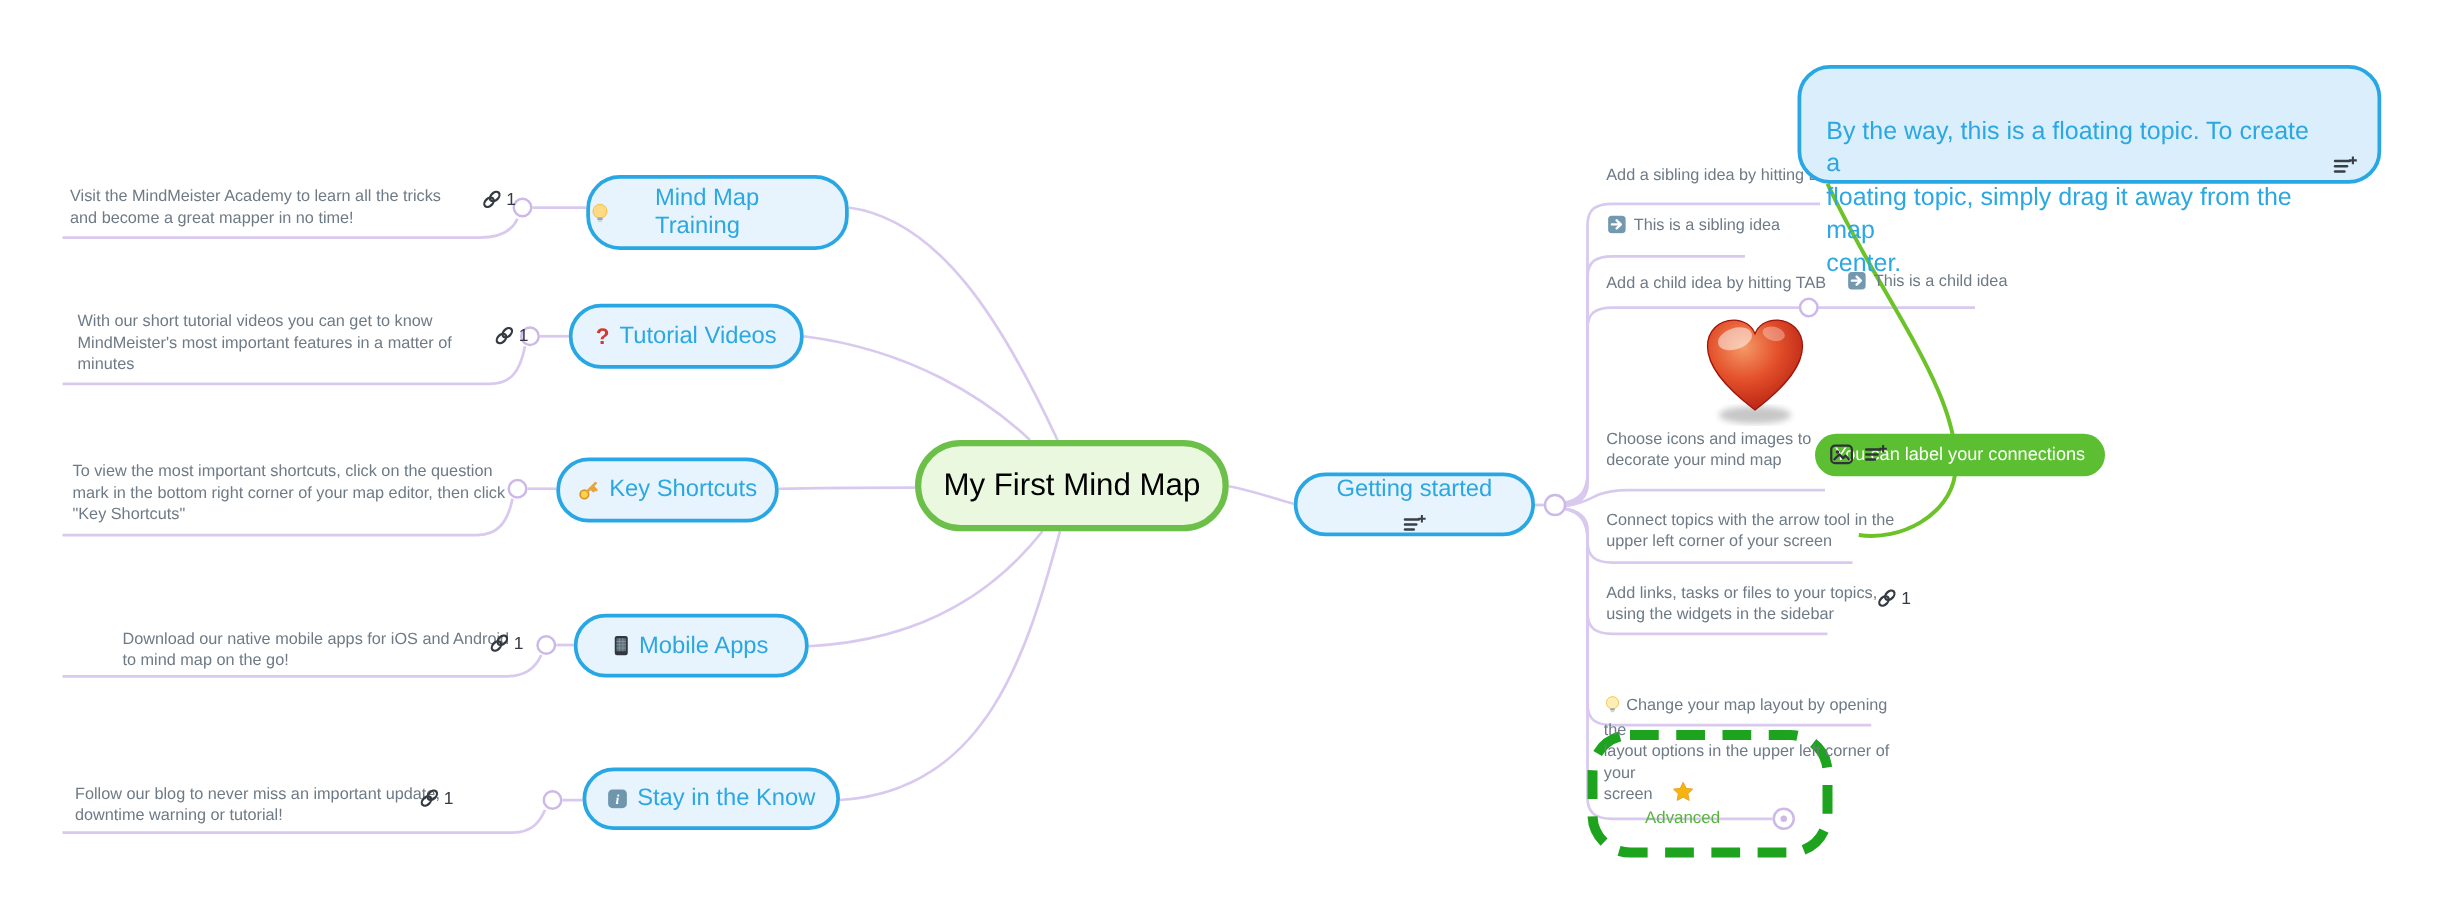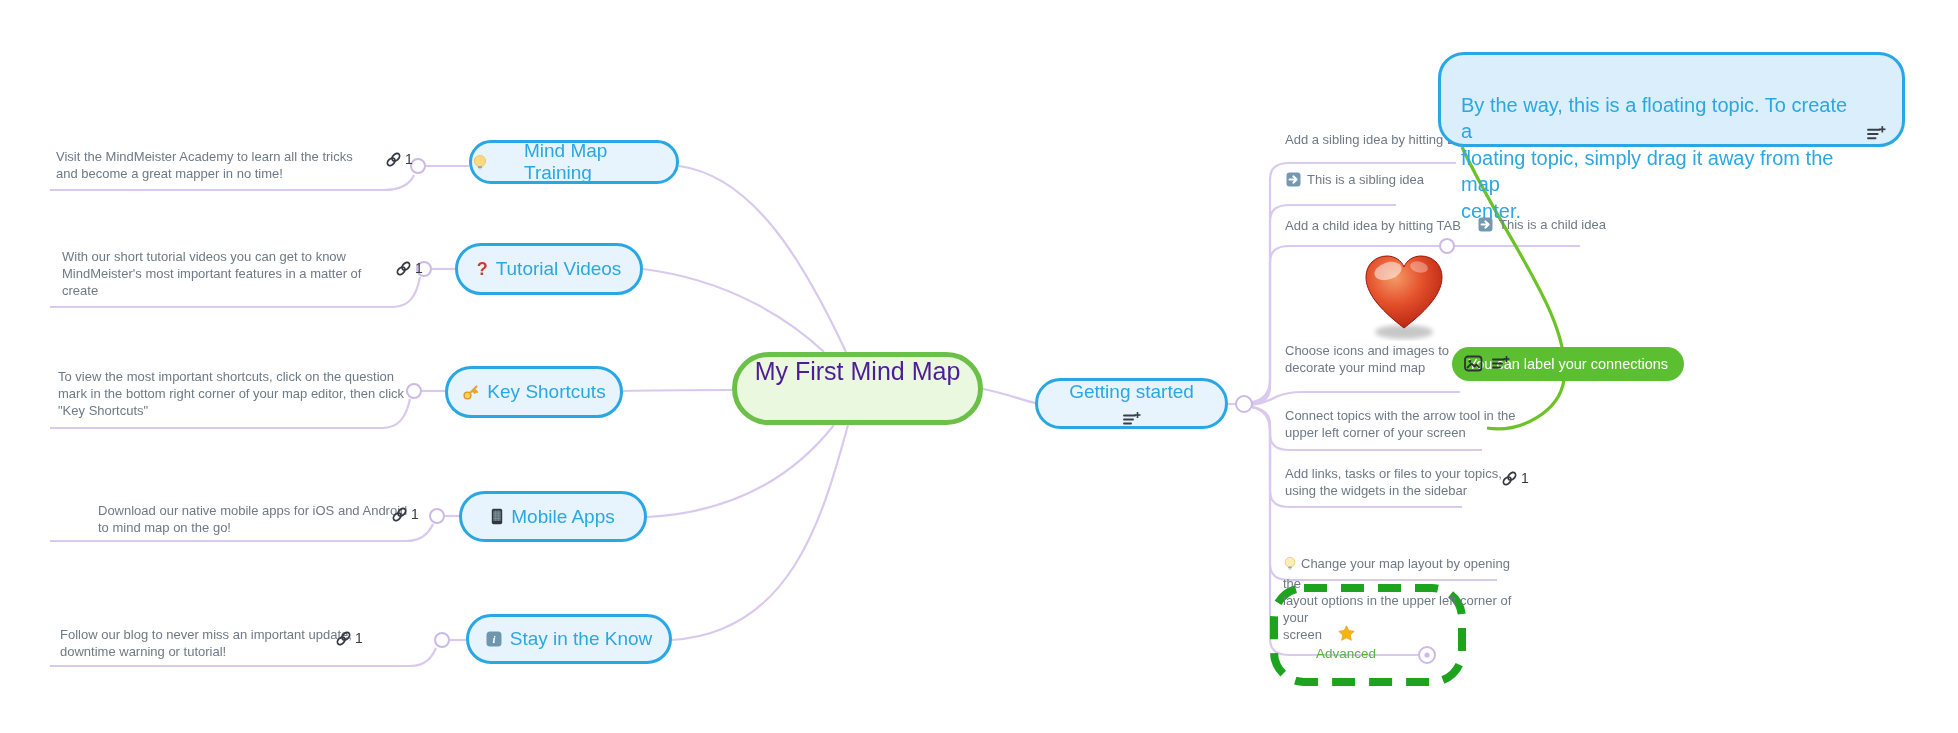--- a/index.html
+++ b/index.html
@@ -3,22 +3,22 @@
 <meta charset="utf-8">
 <style>
   html,body{margin:0;padding:0;background:#ffffff;}
   body{width:1958px;height:733px;position:relative;overflow:hidden;
        font-family:"Liberation Sans",sans-serif;}
   .wires{position:absolute;left:0;top:0;z-index:1;}
   .topic{position:absolute;z-index:3;display:flex;align-items:center;justify-content:center;
          gap:8px;background:#e7f4fd;border:3px solid #29a7e4;border-radius:27px;
          color:#2ba7e2;font-size:19px;box-sizing:border-box;}
   .topic .ticon{display:flex;align-items:center;}
-  .root{position:absolute;z-index:3;display:flex;justify-content:center;
-        background:#eaf8df;border:5px solid #6cc04a;border-radius:38px;color:#4c1d95;
+  .root{position:absolute;z-index:3;display:flex;align-items:center;justify-content:center;
+        background:#eaf8df;border:5px solid #6cc04a;border-radius:38px;color:#000000;
         font-size:25px;box-sizing:border-box;}
   .float-topic{position:absolute;z-index:3;background:#daeefb;border:3px solid #29a7e4;
         border-radius:26px;color:#2ba7e2;font-size:20px;line-height:1.33;
         padding:10px 52px 10px 20px;box-sizing:border-box;white-space:pre-line;}
   .float-topic .noteicon{position:absolute;right:16px;top:40px;}
   .note{position:absolute;z-index:2;color:#6e7a85;font-size:13px;line-height:17px;
         white-space:pre-line;}
   .badge{position:absolute;z-index:3;display:flex;align-items:center;gap:4px;
          color:#353a42;font-size:14px;}
   .pill{position:absolute;z-index:4;background:#5cbf31;color:#ffffff;border-radius:17px;
@@ -134,21 +134,21 @@
           <line x1="2" y1="12.5" x2="9" y2="12.5"></line>
       </g>
       <g stroke="#3a3f45" stroke-width="1.6">
         <line x1="15.5" y1="1" x2="15.5" y2="7"></line>
           <line x1="12.5" y1="4" x2="18.5" y2="4"></line>
       </g>
     </svg>
   </span>
 </div>
 
-<div class="topic" style="left:469px;top:140px;width:210px;height:44px;gap:36px;">
+<div class="topic" style="left:469px;top:140px;width:210px;height:60px;gap:36px;">
   <span class="ticon">
     <svg width="16" height="17" viewBox="0 0 16 17">
       <circle cx="8" cy="7" r="5.6" fill="#ffd983" stroke="#f0c145" stroke-width="0.8"></circle>
       <rect x="5.8" y="12" width="4.4" height="2.2" rx="1" fill="#99aab5"></rect>
       <rect x="6.3" y="14.2" width="3.4" height="1.4" rx="0.7" fill="#ccd6dd"></rect>
     </svg>
   </span>
   <span>Mind Map Training</span>
 </div>
 
@@ -201,21 +201,21 @@
     <g fill="none" stroke="#353a42" stroke-width="1.8">
       <ellipse cx="5.2" cy="9.8" rx="4.4" ry="3" transform="rotate(-45 5.2 9.8)"></ellipse>
       <ellipse cx="9.8" cy="5.2" rx="4.4" ry="3" transform="rotate(-45 9.8 5.2)"></ellipse>
     </g>
   </svg>
   <span>1</span>
 </div>
 
 <div class="note" style="left:62px;top:248px;">With our short tutorial videos you can get to know
 MindMeister's most important features in a matter of
-create</div>
+minutes</div>
 <div class="badge" style="left:396px;top:260px;">
   <svg width="15" height="15" viewBox="0 0 15 15">
     <g fill="none" stroke="#353a42" stroke-width="1.8">
       <ellipse cx="5.2" cy="9.8" rx="4.4" ry="3" transform="rotate(-45 5.2 9.8)"></ellipse>
       <ellipse cx="9.8" cy="5.2" rx="4.4" ry="3" transform="rotate(-45 9.8 5.2)"></ellipse>
     </g>
   </svg>
   <span>1</span>
 </div>
 

